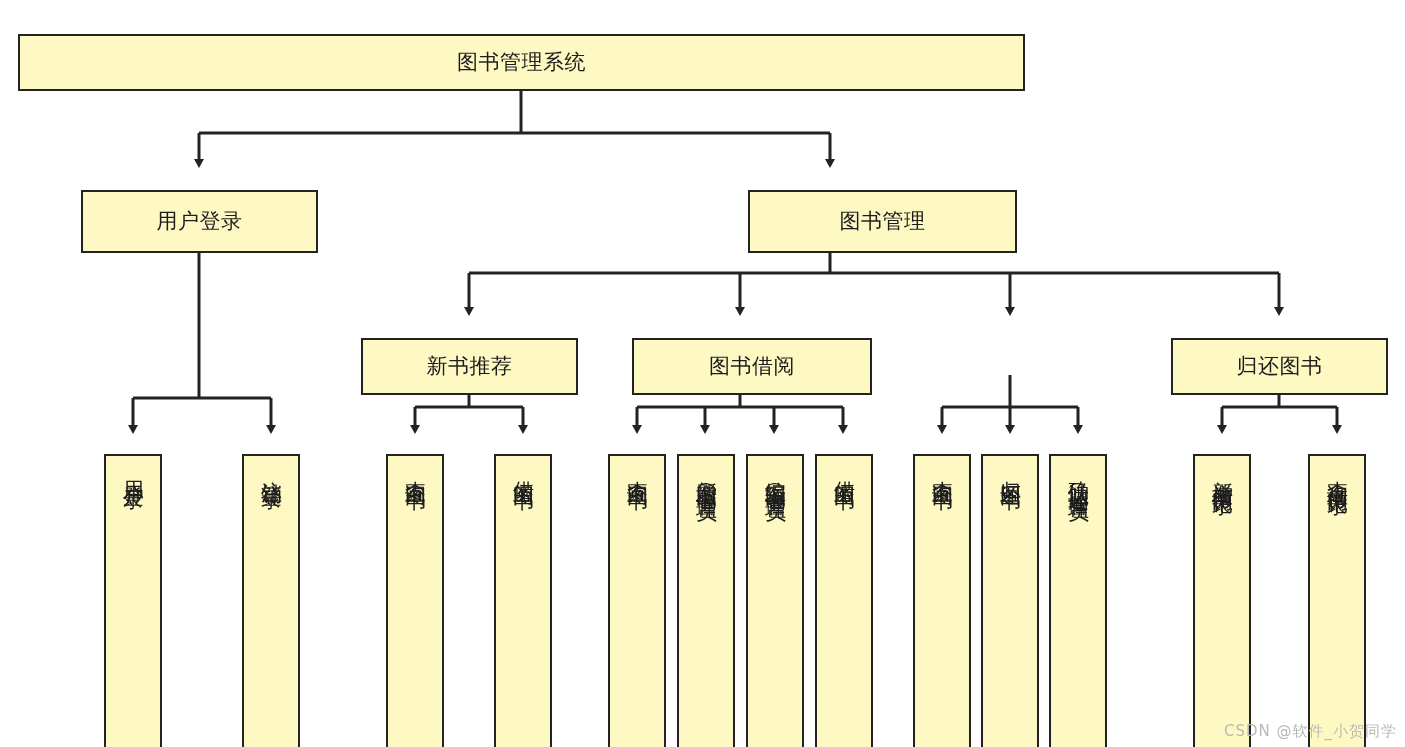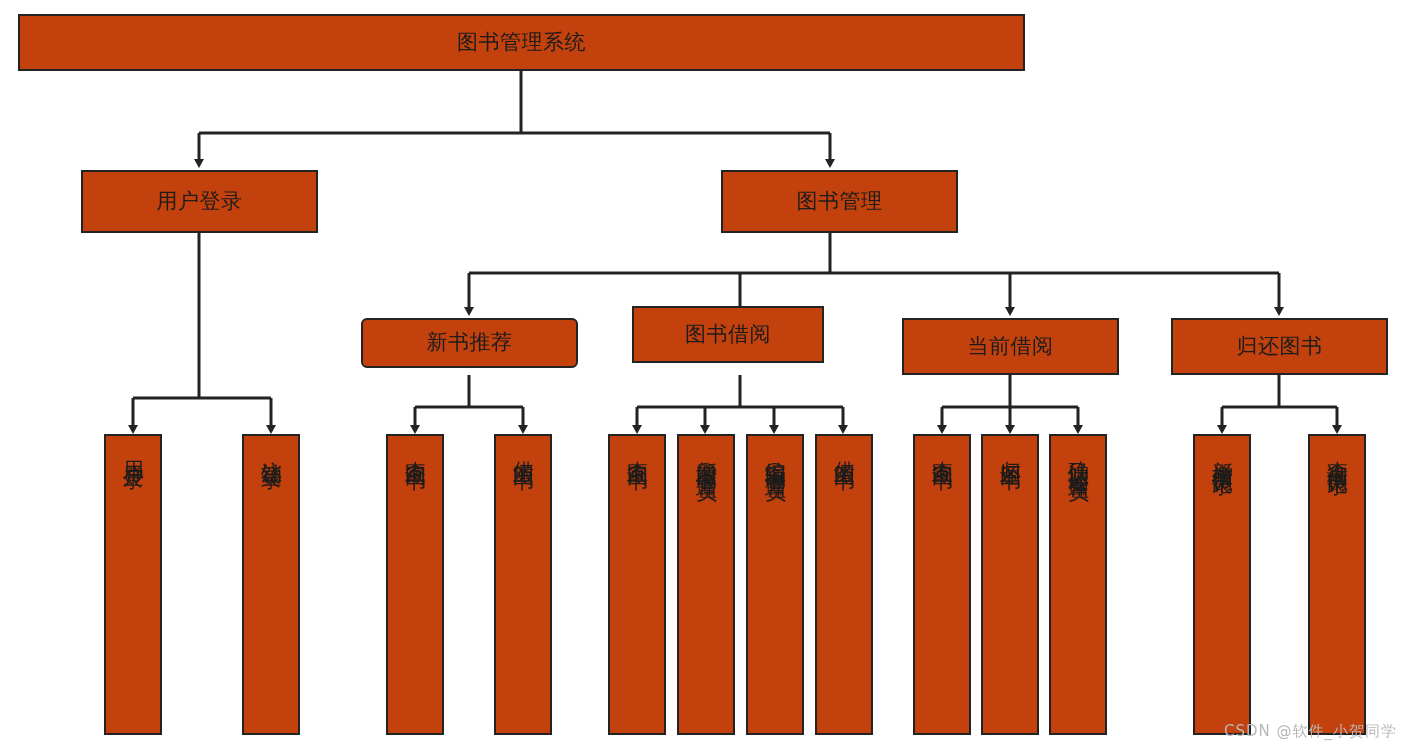--- a/index.html
+++ b/index.html
@@ -21,26 +21,27 @@
     position: absolute;
     left: 0;
     top: 0;
     width: 1405px;
     height: 747px;
     pointer-events: none;
   }
   .node {
     position: absolute;
     box-sizing: border-box;
-    background: #c2410c;
+    background: #fef9c3;
     border: 2px solid #232323;
     display: flex;
     align-items: center;
     justify-content: center;
     color: #1c1c1c;
+    margin-top: 20px;
   }
   .node .label {
     font-size: 21px;
     line-height: 1.1;
     letter-spacing: 0.5px;
     white-space: nowrap;
     text-align: center;
   }
   .node.vertical {
     align-items: flex-start;
@@ -122,35 +123,32 @@
   </svg>
 
   <div class="node" style="left:18px; top:14px; width:1007px; height:57px;">
     <span class="label">图书管理系统</span>
   </div>
 
   <div class="node" style="left:81px; top:170px; width:237px; height:63px;">
     <span class="label">用户登录</span>
   </div>
 
-  <div class="node" style="left:721px; top:170px; width:237px; height:63px;">
+  <div class="node" style="left:748px; top:170px; width:269px; height:63px;">
     <span class="label">图书管理</span>
   </div>
 
-  <div class="node" style="left:361px; top:318px; width:217px; height:50px;border-radius:6px;">
+  <div class="node" style="left:361px; top:318px; width:217px; height:57px;">
     <span class="label">新书推荐</span>
   </div>
 
-  <div class="node" style="left:632px; top:306px; width:192px; height:57px;">
+  <div class="node" style="left:632px; top:318px; width:240px; height:57px;">
     <span class="label">图书借阅</span>
   </div>
 
-  <div class="node" style="left:902px; top:318px; width:217px; height:57px;">
-    <span class="label">当前借阅</span>
-  </div>
 
   <div class="node" style="left:1171px; top:318px; width:217px; height:57px;">
     <span class="label">归还图书</span>
   </div>
 
   <div class="node vertical" style="left:104px; top:434px; width:58px; height:301px;">
     <span class="label">用户登录</span>
   </div>
 
   <div class="node vertical" style="left:242px; top:434px; width:58px; height:301px;">

